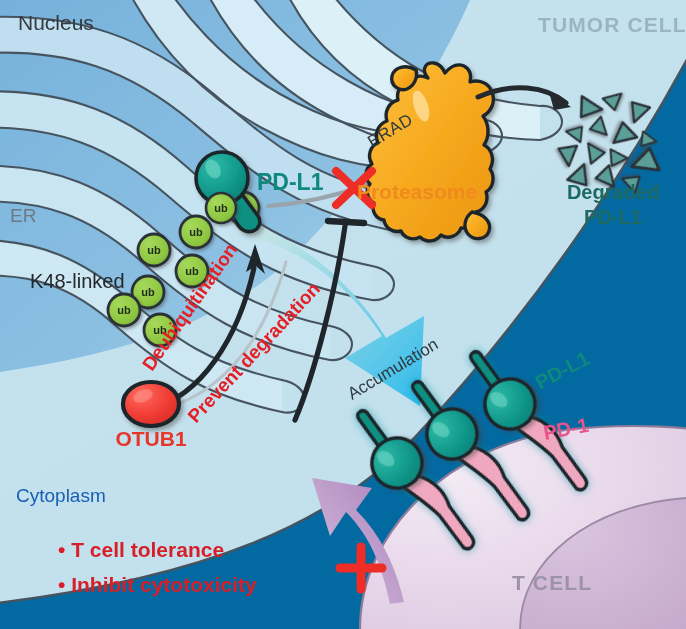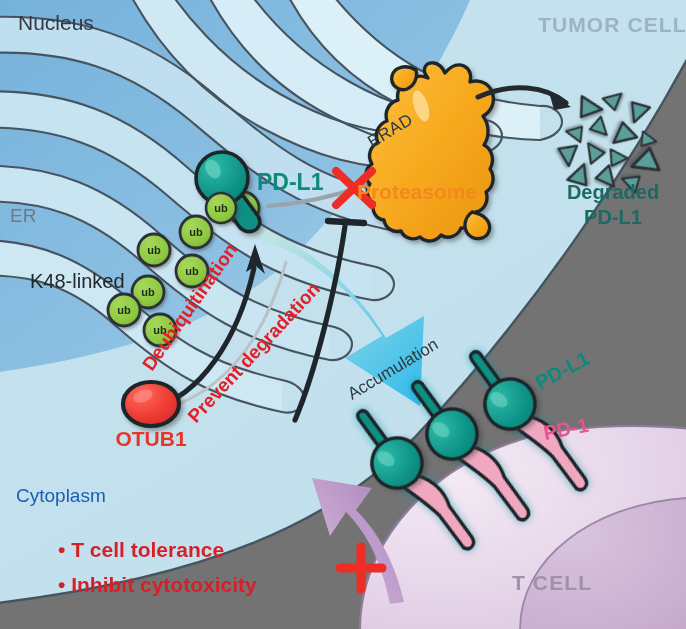--- a/index.html
+++ b/index.html
@@ -1,18 +1,18 @@
 <!DOCTYPE html>
 <html><head>
 <meta charset="utf-8">
 <style>
   html,body{margin:0;padding:0;background:#ffffff;}
   body{width:686px;height:629px;overflow:hidden;
        font-family:"Liberation Sans","DejaVu Sans",sans-serif;}
-  #stage{position:relative;width:686px;height:629px;overflow:hidden;background:#737373;}
+  #stage{position:relative;width:686px;height:629px;overflow:hidden;background:#0369a1;}
   #stage svg{position:absolute;left:0;top:0;}
   .lbl{font-family:"Liberation Sans","DejaVu Sans",sans-serif;}
   .lbl-nucleus{font-size:21px;fill:#343a40;}
   .lbl-er{font-size:19px;fill:#6d7a86;}
   .lbl-k48{font-size:20px;fill:#23282c;}
   .lbl-cyto{font-size:19px;fill:#1a5fb4;}
   .lbl-tumor{font-size:21px;font-weight:bold;fill:#9cb3c4;letter-spacing:1.1px;}
   .lbl-tcell{font-size:21px;font-weight:bold;fill:#9d93a8;letter-spacing:1.1px;}
   .lbl-pdl1{font-size:23px;font-weight:bold;fill:#0e8a7d;}
   .lbl-pdl1s{font-size:20px;font-weight:bold;fill:#0e8a7d;}

